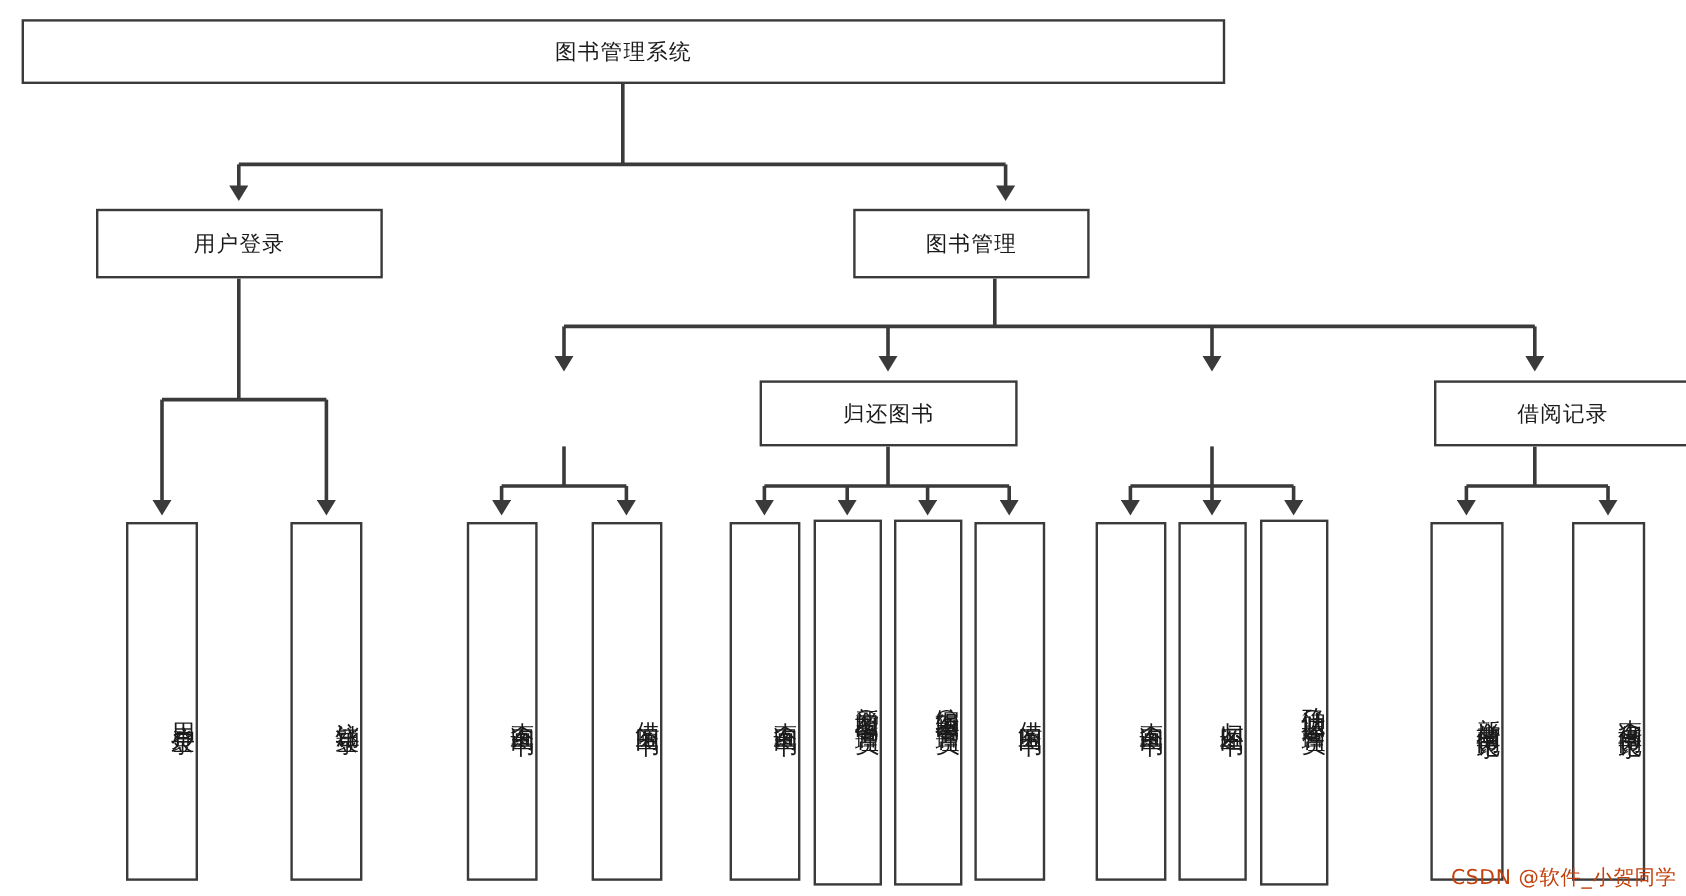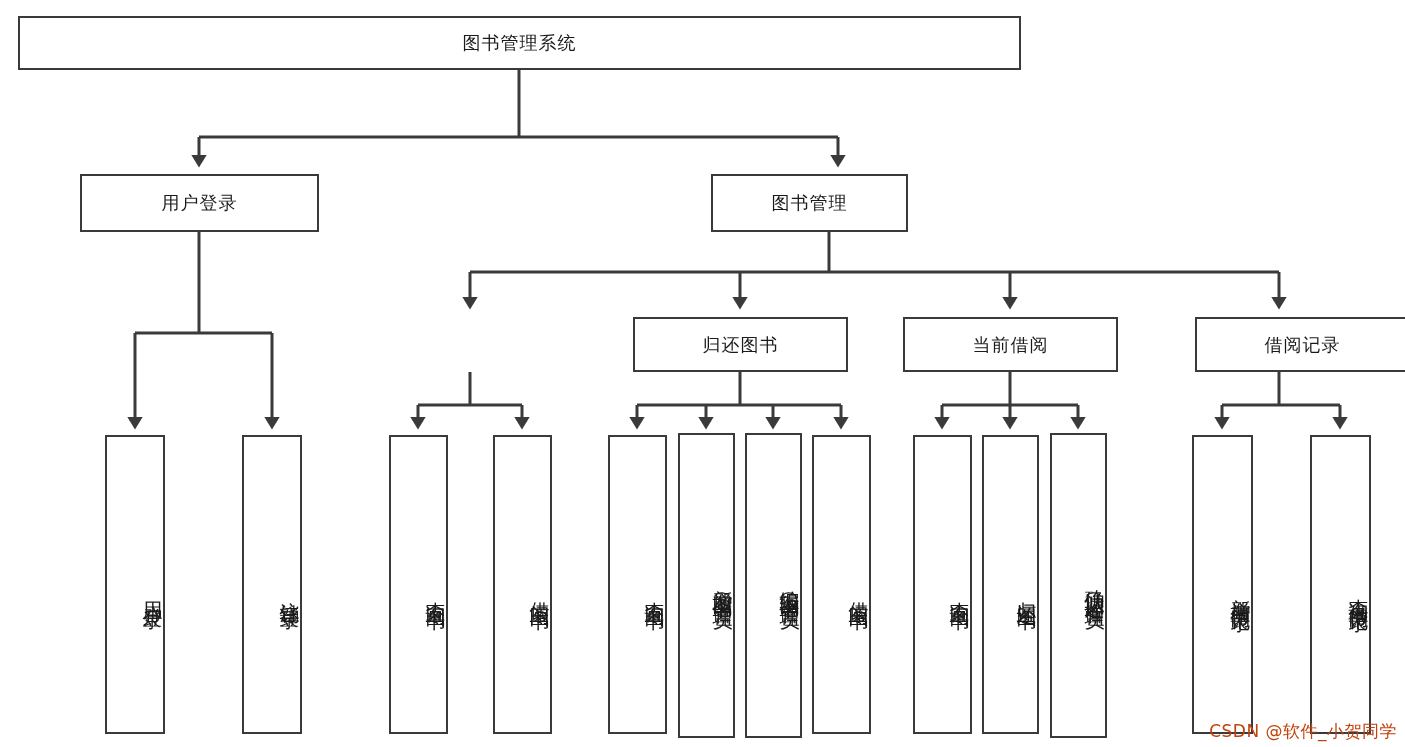--- a/index.html
+++ b/index.html
@@ -103,23 +103,20 @@
   <div class="node horiz" style="left:80px;top:174px;width:239px;height:58px;">
     <span class="label-h">用户登录</span>
   </div>
   <div class="node horiz" style="left:711px;top:174px;width:197px;height:58px;">
     <span class="label-h">图书管理</span>
   </div>
 
   <div class="node horiz" style="left:633px;top:317px;width:215px;height:55px;">
     <span class="label-h">归还图书</span>
   </div>
-  <div class="node horiz" style="left:903px;top:317px;width:215px;height:55px;">
-    <span class="label-h">当前借阅</span>
-  </div>
   <div class="node horiz" style="left:1173px;top:317px;width:215px;height:55px;margin-left:22px;">
     <span class="label-h">借阅记录</span>
   </div>
 
   <div class="node vert" style="left:105px;top:435px;width:60px;height:299px;">
     <span class="label-v">用户登录</span>
   </div>
   <div class="node vert" style="left:242px;top:435px;width:60px;height:299px;">
     <span class="label-v">注销登录</span>
   </div>

